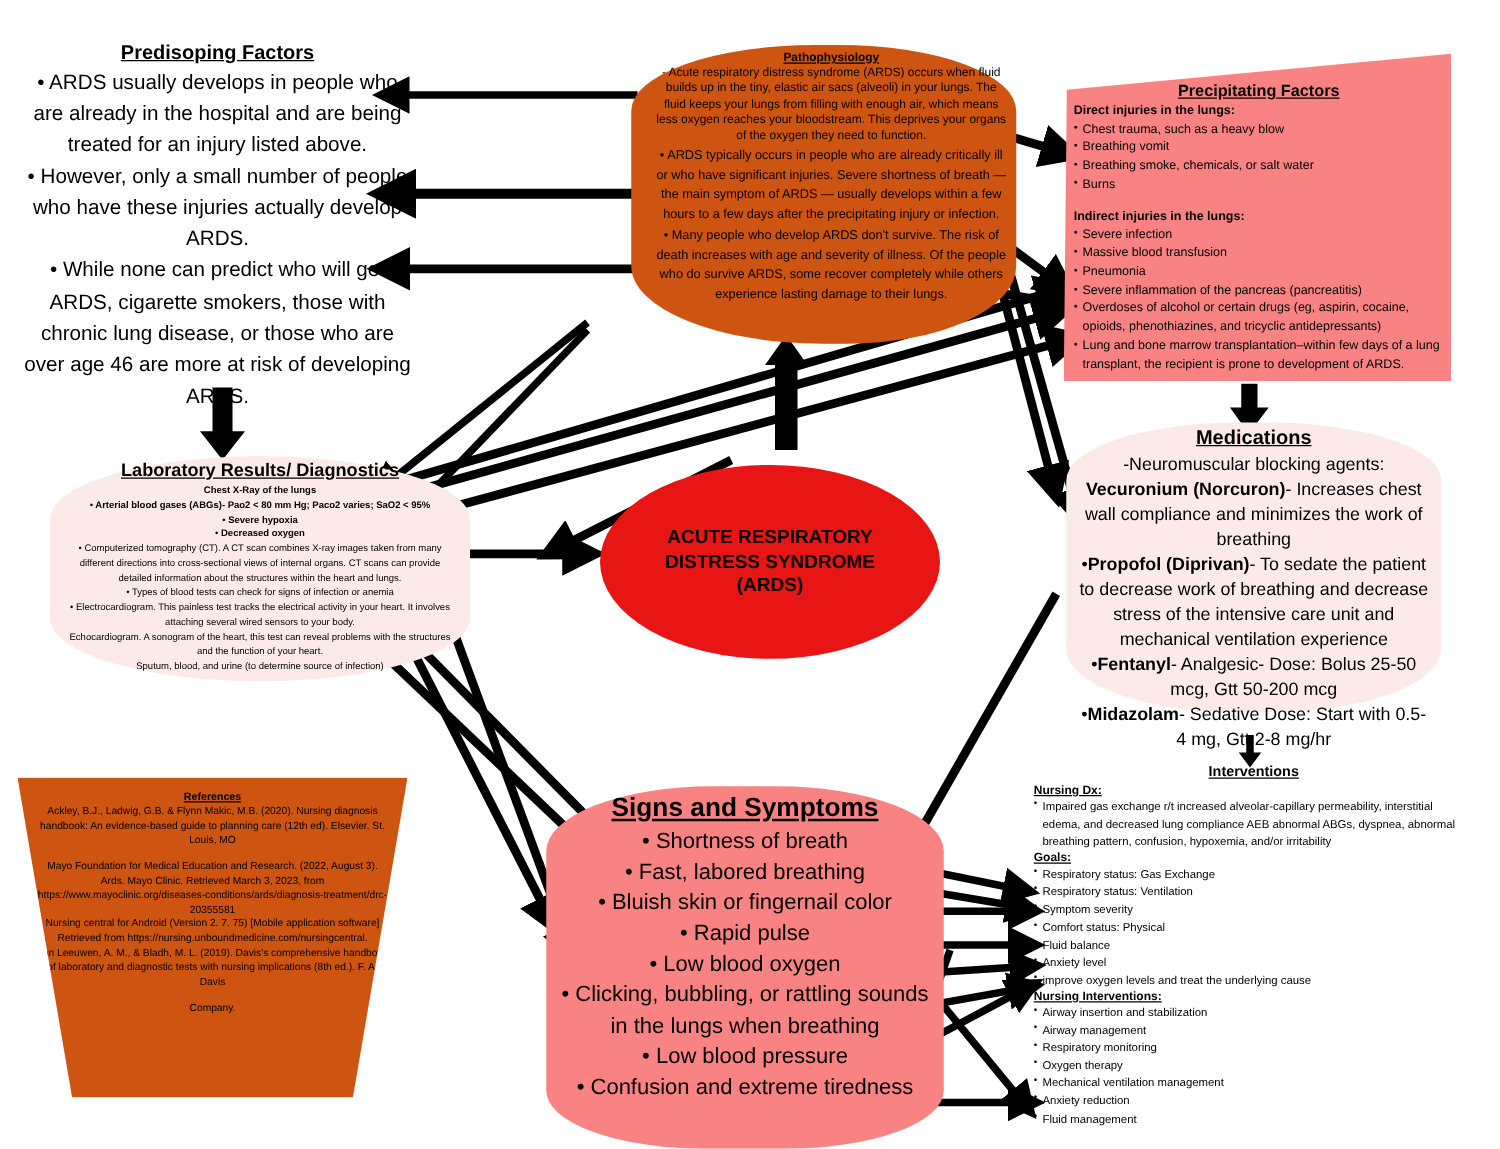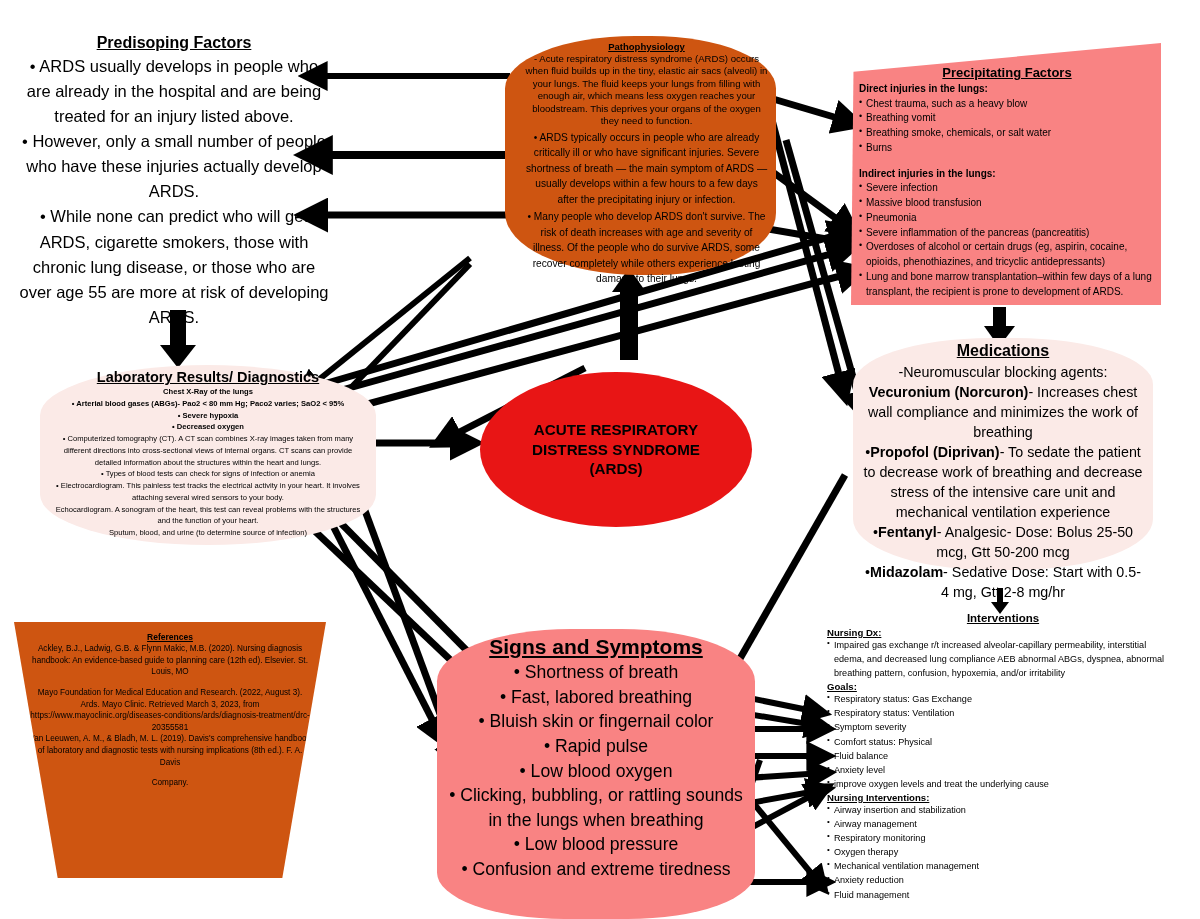--- a/index.html
+++ b/index.html
@@ -9,21 +9,21 @@
   svg.links{position:absolute;left:0;top:0;width:1200px;height:919px;pointer-events:none;z-index:5;}
   .node{position:absolute;box-sizing:border-box;}
   .ttl{font-weight:bold;text-decoration:underline;text-align:center;display:block;}
 
   
   #predisposing{left:18px;top:34px;width:312px;text-align:center;z-index:9;}
   #predisposing .ttl{font-size:16px;margin-bottom:2px;}
   #predisposing .body{font-size:16.5px;line-height:1.52;}
 
   
-  #patho{left:505px;top:36px;width:271px;height:239px;background:#CE5511;
+  #patho{left:505px;top:36px;width:308px;height:239px;background:#CE5511;
          border-radius:48% 46% 44% 50% / 22% 22% 26% 26%;
          padding:5px 8px 0 20px;text-align:center;z-index:9;}
   #patho .ttl{font-size:9.5px;margin-bottom:1px;}
   #patho .p1{font-size:9.6px;line-height:1.30;}
   #patho .p2,#patho .p3{font-size:10.2px;line-height:1.52;margin-top:2px;}
 
   
   #precip{left:851px;top:43px;width:310px;height:262px;z-index:9;
           background:#F98383;padding:8px 6px 0 8px;
           clip-path:polygon(0.8% 11%, 100% 0%, 100% 100%, 0% 100%);}
@@ -154,21 +154,21 @@
     <line class="lk" x1="700" y1="855" x2="822" y2="790" stroke-width="6" marker-end="url(#ah)"></line>
     <line class="lk" x1="718" y1="882" x2="822" y2="882" stroke-width="6" marker-end="url(#ah)"></line>
     <line class="lk" x1="760" y1="760" x2="718" y2="880" stroke-width="6"></line>
     <line class="lk" x1="718" y1="760" x2="820" y2="884" stroke-width="6" marker-end="url(#ah)"></line>
   </svg>
 
   <div class="node" id="predisposing">
     <span class="ttl">Predisoping Factors</span>
     <div class="body">• ARDS usually develops in people who are already in the hospital and are being treated for an injury listed above.</div>
     <div class="body">• However, only a small number of people who have these injuries actually develop ARDS.</div>
-    <div class="body">• While none can predict who will get ARDS, cigarette smokers, those with chronic lung disease, or those who are over age 55 are more at risk of developing ARDS.</div>
+    <div class="body">• While none can predict who will get ARDS, cigarette smokers, those with chronic lung disease, or those who are over age 46 are more at risk of developing ARDS.</div>
   </div>
 
   <div class="node" id="patho">
     <span class="ttl">Pathophysiology</span>
     <div class="p1">- Acute respiratory distress syndrome (ARDS) occurs when fluid builds up in the tiny, elastic air sacs (alveoli) in your lungs. The fluid keeps your lungs from filling with enough air, which means less oxygen reaches your bloodstream. This deprives your organs of the oxygen they need to function.</div>
     <div class="p2">• ARDS typically occurs in people who are already critically ill or who have significant injuries. Severe shortness of breath — the main symptom of ARDS — usually develops within a few hours to a few days after the precipitating injury or infection.</div>
     <div class="p3">• Many people who develop ARDS don't survive. The risk of death increases with age and severity of illness. Of the people who do survive ARDS, some recover completely while others experience lasting damage to their lungs.</div>
   </div>
 
   <div class="node" id="precip">
@@ -216,20 +216,21 @@
     <div class="m"><span>•</span><b>Propofol (Diprivan)</b><span>- To sedate the patient to decrease work of breathing and decrease stress of the intensive care unit and mechanical ventilation experience</span></div>
     <div class="m"><span>•</span><b>Fentanyl</b><span>- Analgesic- Dose: Bolus 25-50 mcg, Gtt 50-200 mcg</span></div>
     <div class="m"><span>•</span><b>Midazolam</b><span>- Sedative Dose: Start with 0.5-4 mg, Gtt 2-8 mg/hr</span></div>
   </div>
 
   <div class="node" id="refs">
     <span class="ttl">References</span>
     <div class="r">Ackley, B.J., Ladwig, G.B. &amp; Flynn Makic, M.B. (2020). Nursing diagnosis handbook: An evidence-based guide to planning care (12th ed). Elsevier. St. Louis, MO</div>
     <div class="gap"></div>
     <div class="r">Mayo Foundation for Medical Education and Research. (2022, August 3). Ards. Mayo Clinic. Retrieved March 3, 2023, from https://www.mayoclinic.org/diseases-conditions/ards/diagnosis-treatment/drc-20355581</div>
+    <div class="r">Nursing central for Android (Version 2. 7. 75) [Mobile application software] Retrieved from https://nursing.unboundmedicine.com/nursingcentral.</div>
     <div class="r">Van Leeuwen, A. M., &amp; Bladh, M. L. (2019).  Davis's comprehensive handbook of laboratory and diagnostic tests with nursing implications (8th ed.). F. A. Davis</div>
     <div class="gap"></div>
     <div class="r">Company.</div>
   </div>
 
   <div class="node" id="signs">
     <span class="ttl">Signs and Symptoms</span>
     <div class="s">• Shortness of breath</div>
     <div class="s">• Fast, labored breathing</div>
     <div class="s">• Bluish skin or fingernail color</div>

